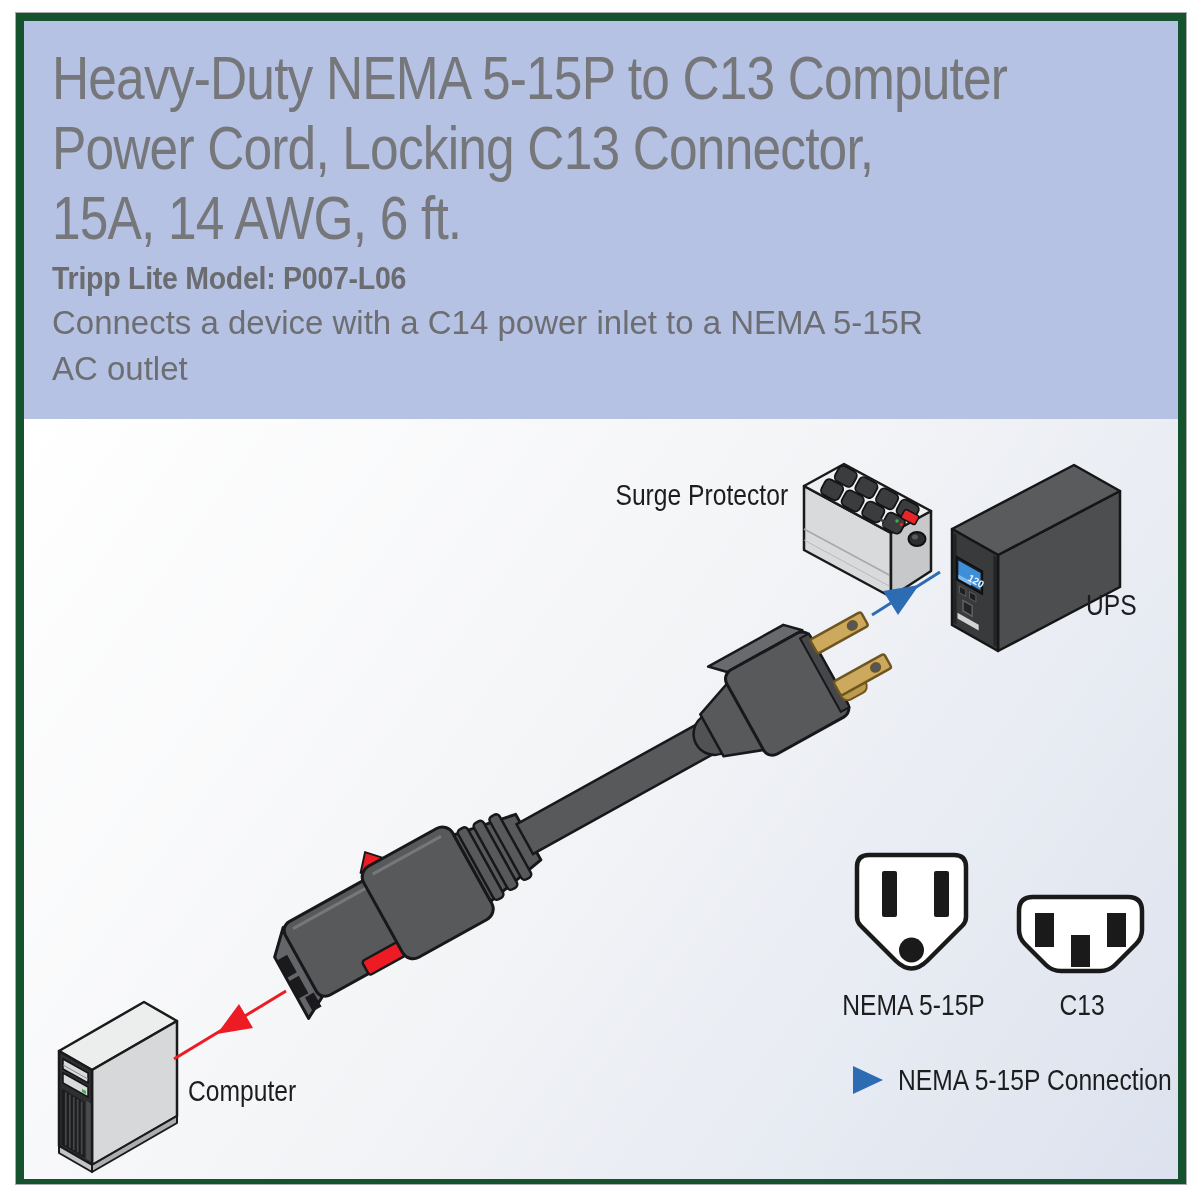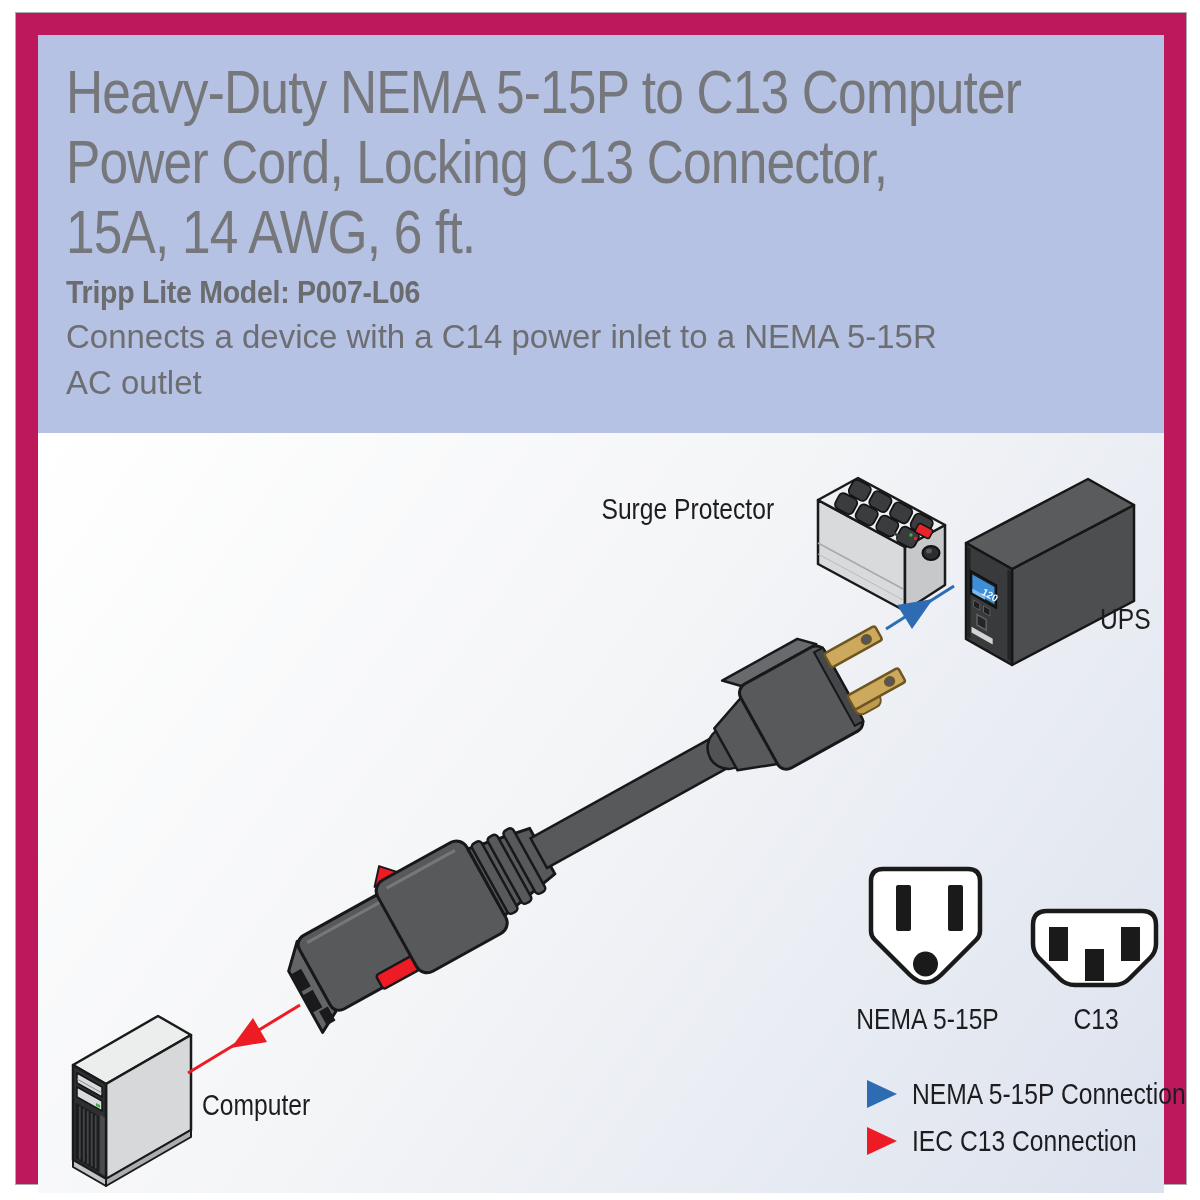--- a/index.html
+++ b/index.html
@@ -7,23 +7,23 @@
     width: 1200px; height: 1200px;
     background: #ffffff;
     font-family: "Liberation Sans", sans-serif;
     overflow: hidden;
   }
   .card {
     position: absolute;
     left: 15px; top: 12px;
     width: 1172px; height: 1173px;
     box-sizing: border-box;
-    background: #be185d;
+    background: #14532d;
     border: 1px solid #a9adb3;
-    padding: 22px;
+    padding: 8px;
   }
   .header {
     box-sizing: border-box;
     height: 398px;
     background: #b6c2e4;
     padding: 22px 24px 0 28px;
     overflow: hidden;
   }
   .title-line {
     font-size: 62px;
@@ -232,21 +232,15 @@
     <div class="dlabel" style="left:164px; top:656px;">Computer</div>
     <div class="dlabel center-anchor" style="left:806px; top:570px; width:164px;">NEMA 5-15P</div>
     <div class="dlabel center-anchor" style="left:1006px; top:570px; width:104px;">C13</div>
 
     <div class="legend-row" style="left:827px; top:644px;">
       <svg width="34" height="34" viewBox="0 0 34 34">
         <polygon points="2,3 32,17 2,31" fill="#2d6cb3"></polygon>
       </svg>
       <span class="legend-text">NEMA 5-15P Connection</span>
     </div>
-    <div class="legend-row" style="left:827px; top:691px;">
-      <svg width="34" height="34" viewBox="0 0 34 34">
-        <polygon points="2,3 32,17 2,31" fill="#ed1c24"></polygon>
-      </svg>
-      <span class="legend-text">IEC C13 Connection</span>
-    </div>
 
   </div>
 </div>
 
 </body></html>

